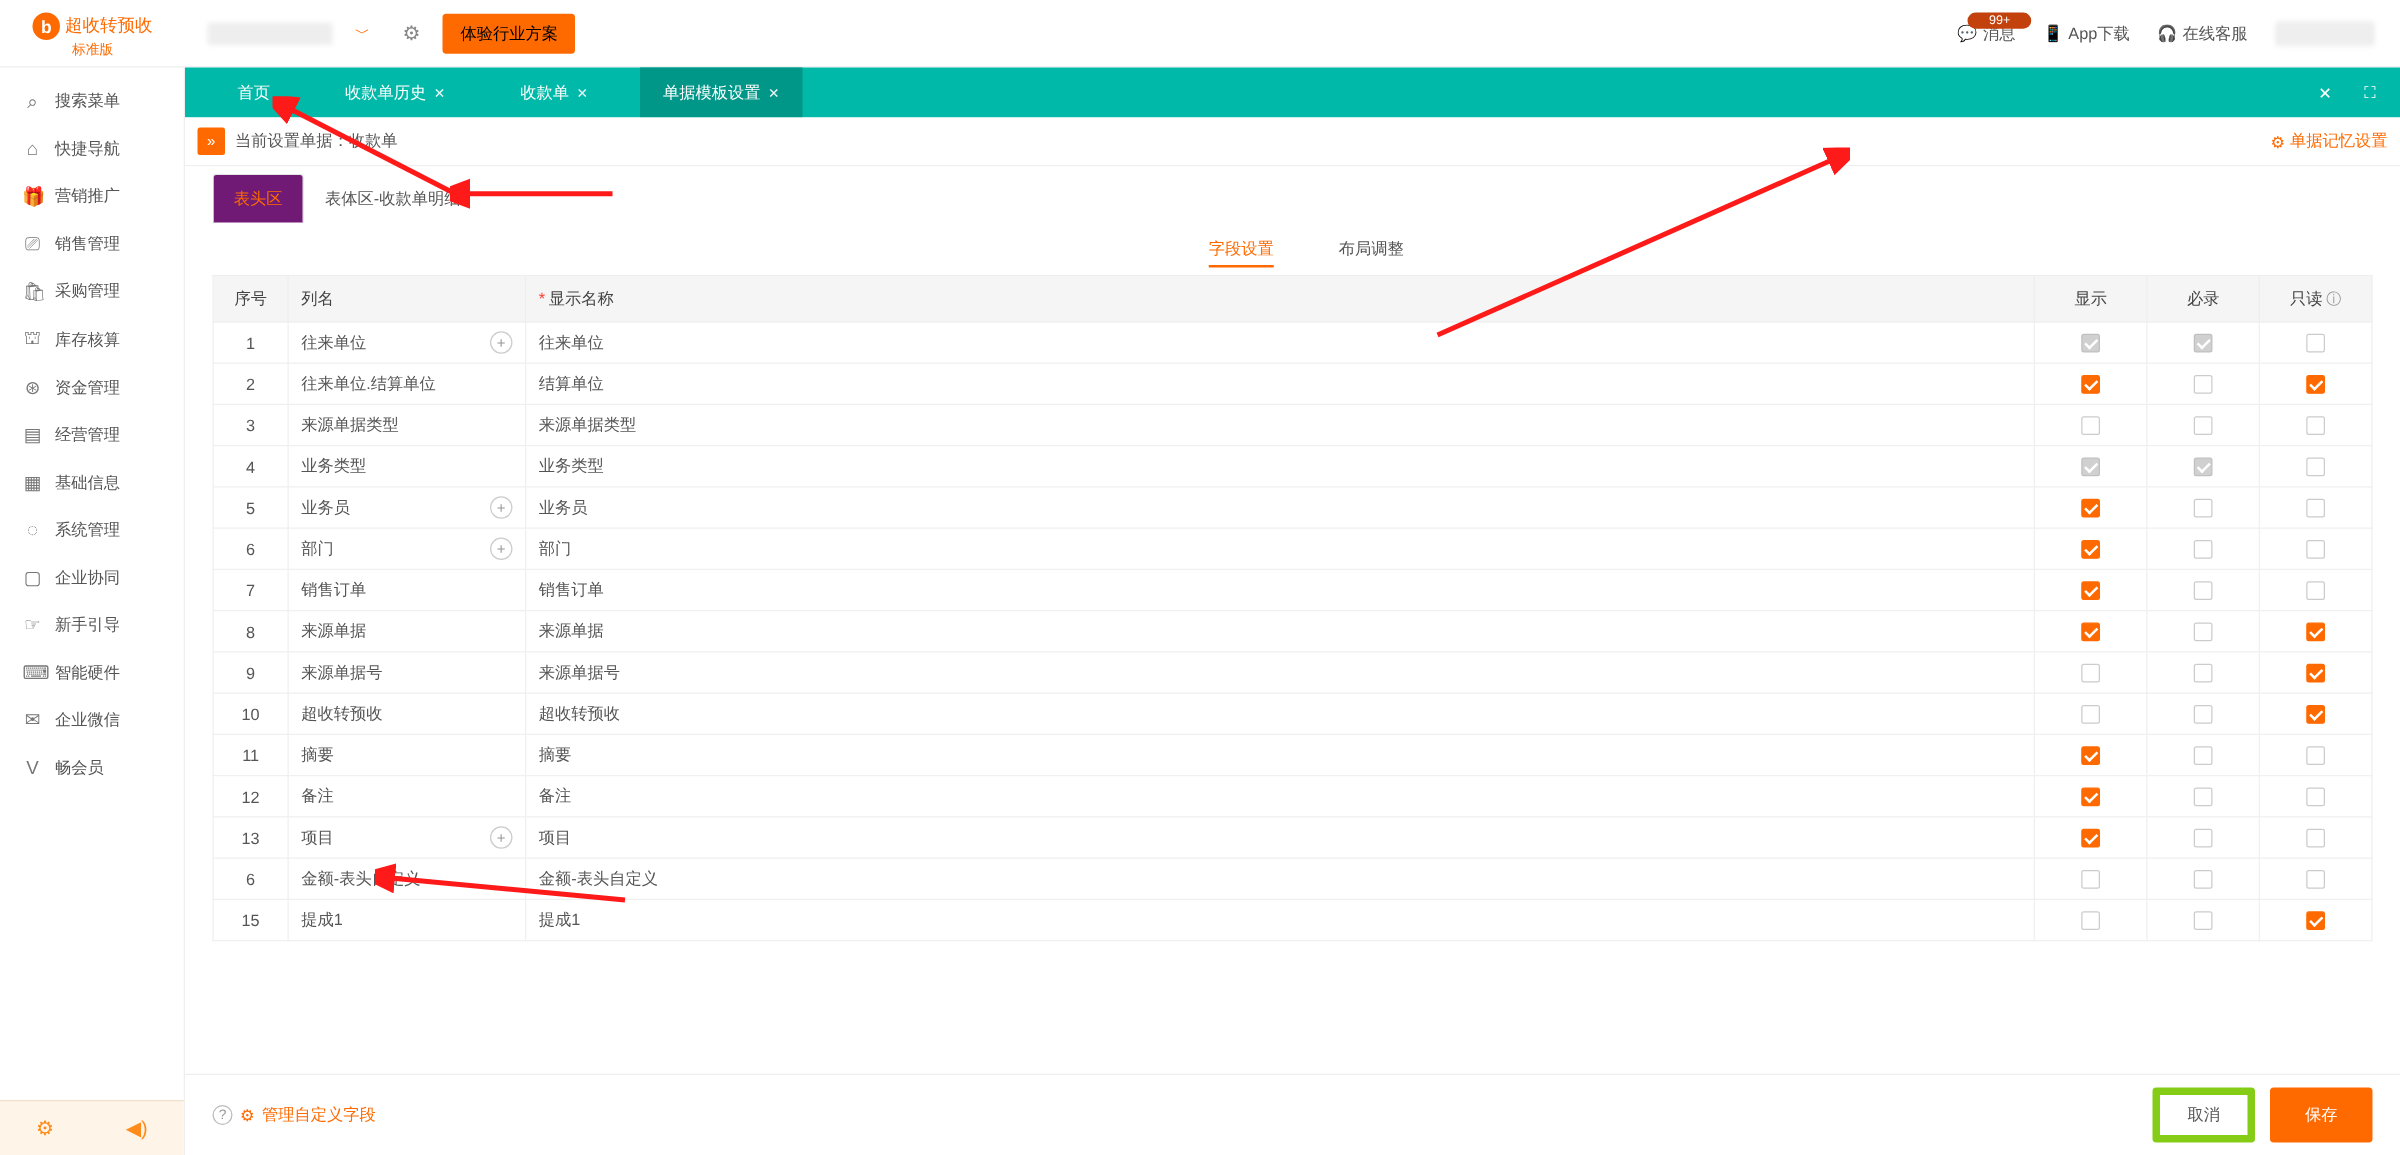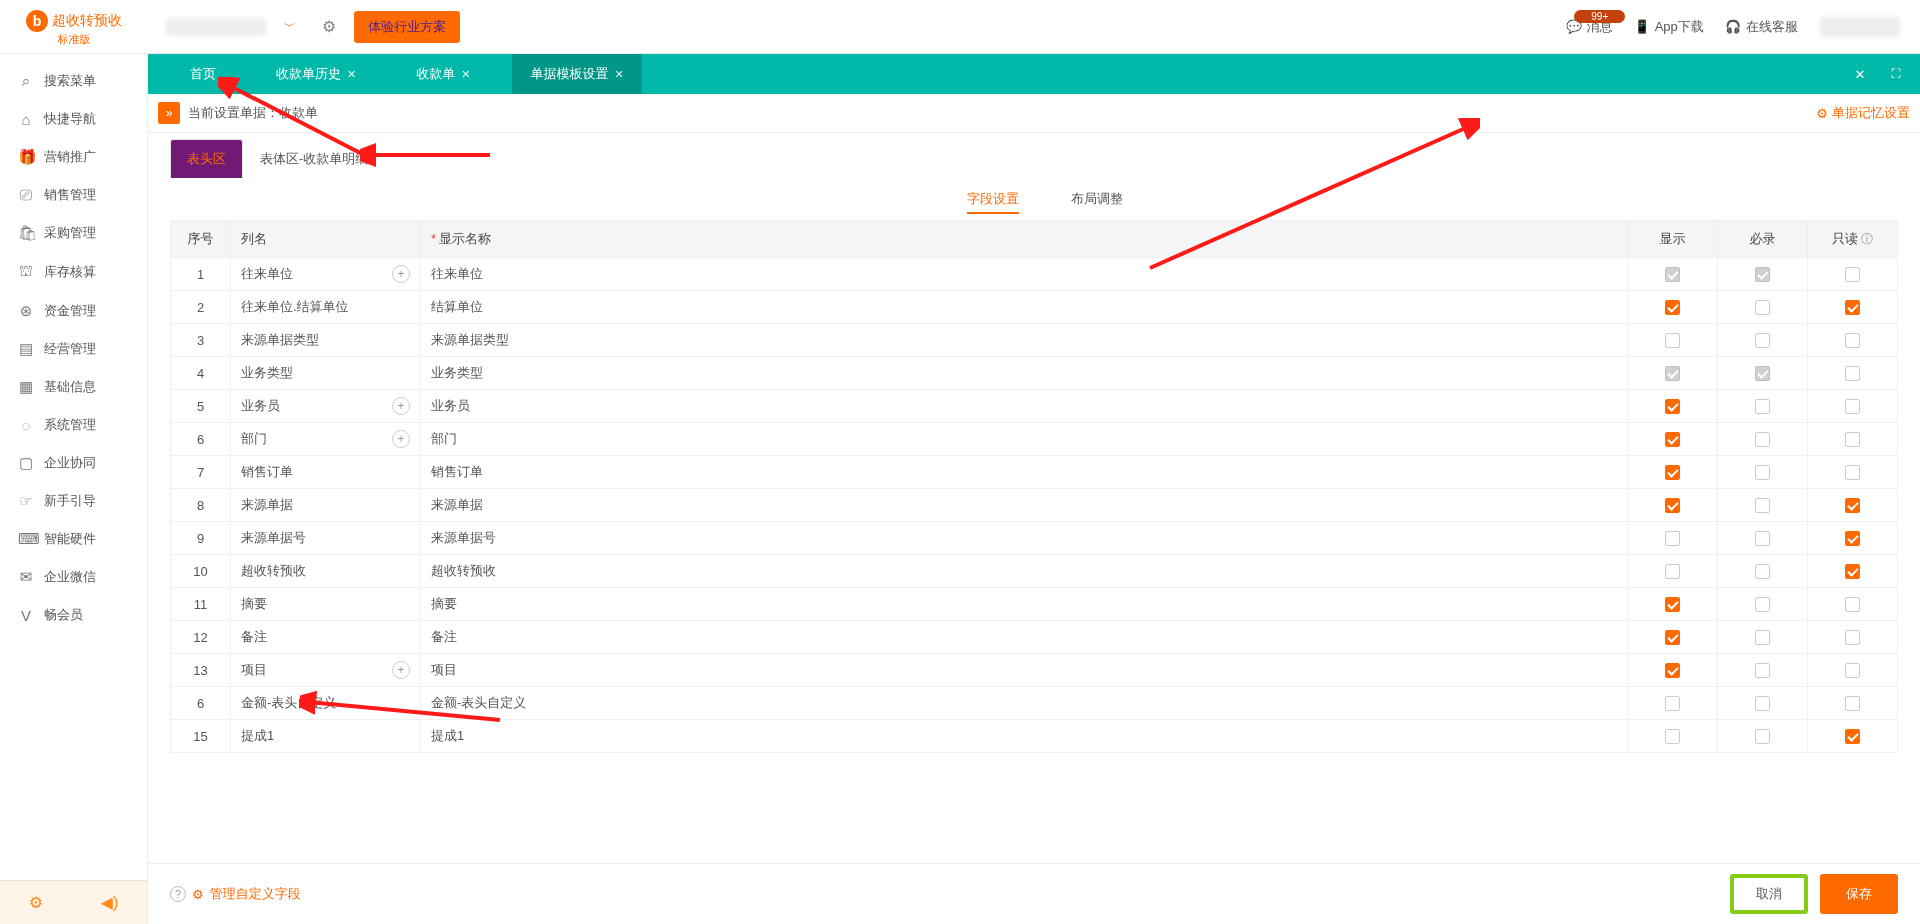--- a/index.html
+++ b/index.html
@@ -8,21 +8,21 @@
 .logo-area{width:148px;display:flex;flex-direction:column;align-items:center;justify-content:center;height:54px;padding-top:4px;}
 .logo-row{display:flex;align-items:center;gap:4px;}
 .logo-circle{width:22px;height:22px;border-radius:50%;background:#ff6a00;display:flex;align-items:center;justify-content:center;}
 .logo-glyph{color:#fff;font-weight:bold;font-size:14px;}
 .logo-text{color:#ff6a00;font-size:14px;font-weight:500;}
 .logo-sub{color:#ff6a00;font-size:11px;margin-top:0;}
 .account-select{display:flex;align-items:center;gap:18px;margin-left:18px;}
 .account-blur{width:100px;height:18px;background:#eee;border-radius:2px;filter:blur(2px);}
 .chev{color:#ff6a00;font-size:12px;}
 .gear-top{color:#888;font-size:16px;margin-left:8px;}
-.btn-orange{background:#ff6a00;color:#4c1d95;border:none;padding:7px 14px;border-radius:3px;font-size:13px;margin-left:18px;cursor:pointer;}
+.btn-orange{background:#ff6a00;color:#000000;border:none;padding:7px 14px;border-radius:3px;font-size:13px;margin-left:18px;cursor:pointer;}
 .top-right{margin-left:auto;display:flex;align-items:center;gap:22px;}
 .top-icon-item{display:flex;align-items:center;gap:4px;color:#555;font-size:13px;position:relative;}
 .badge{position:absolute;top:-8px;left:8px;background:#c2410c;color:#fff;font-size:10px;padding:1px 17px;border-radius:8px;}
 .avatar-blur{width:80px;height:20px;background:#eee;border-radius:3px;filter:blur(2px);}
 .layout{display:flex;height:calc(100vh - 54px);}
 .sidebar{width:148px;border-right:1px solid #eee;display:flex;flex-direction:column;}
 .side-list{flex:1;overflow-y:auto;padding:8px 0;}
 .side-item{display:flex;align-items:center;gap:10px;padding:10px 18px;color:#555;font-size:13px;cursor:pointer;}
 .side-icon{width:16px;text-align:center;color:#777;font-size:15px;}
 .side-footer{height:44px;background:#fff4e8;display:flex;align-items:center;justify-content:space-around;border-top:1px solid #f0e0cc;}
@@ -55,21 +55,21 @@
 .chk{width:15px;height:15px;border:1px solid #ccc;border-radius:2px;display:inline-block;vertical-align:middle;background:#fff;cursor:pointer;}
 .chk.on{background:#ff6a00;border-color:#ff6a00;position:relative;}
 .chk.on::after{content:"";position:absolute;left:4px;top:1px;width:4px;height:8px;border:solid #fff;border-width:0 2px 2px 0;transform:rotate(45deg);}
 .chk.disabled{background:#eee;border-color:#ddd;cursor:default;}
 .chk.disabled.on{background:#d0d0d0;border-color:#c0c0c0;}
 .help-ic{color:#999;font-size:12px;margin-left:3px;}
 .footer-bar{display:flex;align-items:center;padding:10px 22px;border-top:1px solid #eee;background:#fff;}
 .foot-left{display:flex;align-items:center;gap:6px;color:#ff6a00;font-size:13px;}
 .foot-help{color:#999;width:16px;height:16px;border:1px solid #bbb;border-radius:50%;display:inline-flex;align-items:center;justify-content:center;font-size:11px;}
 .foot-actions{margin-left:auto;display:flex;gap:12px;}
-.btn{padding:7px 22px;border-radius:3px;font-size:13px;cursor:pointer;border:4px solid #84cc16;background:#fff;color:#555;}
+.btn{padding:7px 22px;border-radius:3px;font-size:13px;cursor:pointer;border:6px solid #84cc16;background:#fff;color:#555;}
 .btn.primary{background:#ff6a00;border-color:#ff6a00;color:#fff;}
 .arrow{position:absolute;pointer-events:none;}
 .col-seq{width:60px;}
 .col-name{width:190px;}
 .col-chk{width:90px;}
 </style>
 </head>
 <body>
 
 <div class="top-header">

